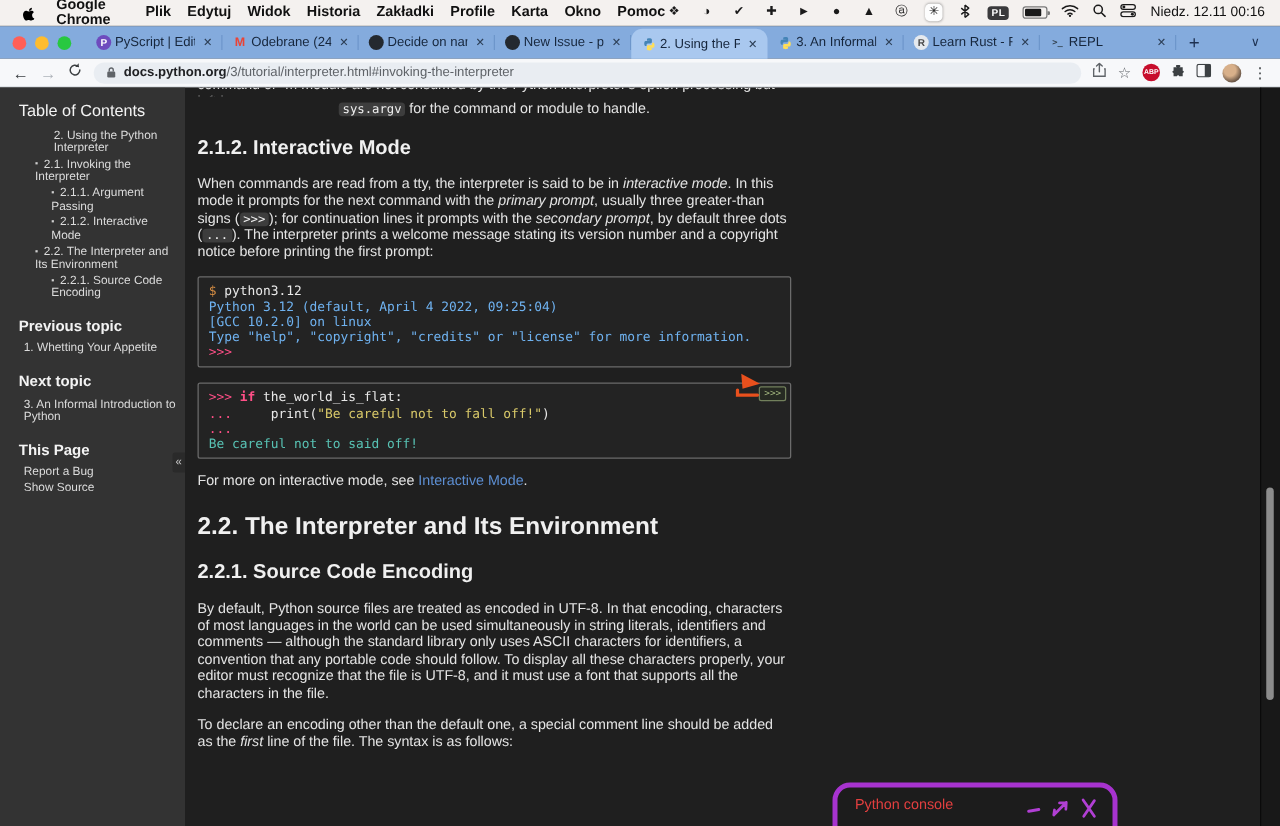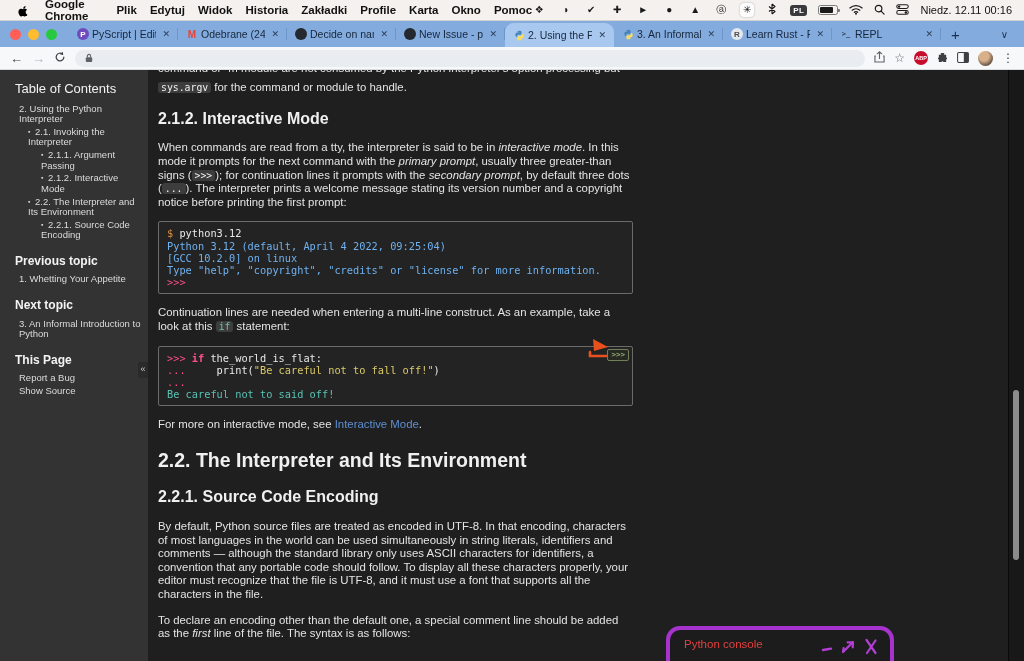--- a/index.html
+++ b/index.html
@@ -57,33 +57,33 @@
   .page { position:absolute; top:70px; left:0; right:0; bottom:0; background:#1f1f1f; overflow:hidden; }
   .gutter { position:absolute; top:0; right:0; bottom:0; width:16px; background:#181818; border-left:1px solid #0a0a0a; }
   .thumb { position:absolute; right:5px; top:320px; width:6px; height:170px; background:#8c8c8c; border-radius:3px; }
 
   .side { position:absolute; left:0; top:0; bottom:0; width:148px; background:#333333; color:#d9d9d9; padding:12px 6px 0 15px; font-size:9.5px; line-height:1.12; }
   .side h3 { font-size:13px; color:#f3f3f3; margin-bottom:7px; font-weight:normal; }
   .side h4 { font-size:12px; color:#f3f3f3; margin:14px 0 6px; font-weight:bold; }
   .toc { list-style:none; }
   .toc li { margin-bottom:2px; }
   .toc a, .side .slink { color:#dcdcdc; text-decoration:none; cursor:pointer; }
-  .lvl0 { padding-left:4px; }
+  .lvl0 { padding-left:4px;margin-left:24px; }
   .lvl1 { padding-left:13px; }
   .lvl2 { padding-left:26px; }
   .blt { display:inline-block; width:7px; color:#cfcfcf; font-size:7px; vertical-align:1px; }
   .slink { display:block; margin-bottom:2px; padding-left:4px; }
   .collapse { position:absolute; right:0; top:292px; width:10px; height:16px; background:#2a2a2a; color:#cacaca; font-size:9px; line-height:15px; text-align:center; border-radius:2px 0 0 2px; }
 
   .main { position:absolute; left:148px; top:0; bottom:0; right:17px; padding:0 0 0 10px; color:#e4e4e4; font-size:11.4px; line-height:13.6px; overflow:hidden; }
   .doc { width:475px; }
   .clip-line { height:7px; overflow:hidden; }
   .clip-line span { display:block; margin-top:-8px; }
   .doc p { margin:0 0 12px; }
-  .p-sys { margin:4px 0 12px !important; }
+  .p-sys { margin:4px 0 12px !important;text-align:center; }
   h2.dh { font-size:19.5px; font-weight:600; color:#f0f0f0; margin:16px 0 2px; line-height:1.3; }
   h3.dh { font-size:16px; font-weight:600; color:#f0f0f0; margin:14px 0 12px; line-height:1.3; }
 
   .codeblock { position:relative; background:#232323; border:1px solid #6b6b6b; border-radius:2px; padding:5px 8px; margin:0 0 12px; font-family:"DejaVu Sans Mono",monospace; font-size:10.3px; line-height:12.2px; }
   .cl { white-space:pre; min-height:12.2px; }
   .toggle-prompts { position:absolute; top:2px; right:3px; border:1px solid #72805c; color:#a8bd82; background:#262a22; font-family:"DejaVu Sans Mono",monospace; font-size:7.5px; padding:0 3px; line-height:10px; border-radius:2px; }
   .annot-arrow { position:absolute; top:-10px; right:18px; }
 
   
   .tk-t { }
@@ -245,20 +245,21 @@
       <svg width="12" height="12" viewBox="0 0 14 14">
           <path d="M11.5 7a4.5 4.5 0 1 1-1.4-3.2" stroke="#3c4043" stroke-width="1.4" fill="none" stroke-linecap="round"></path>
           <path d="M10.5 0.8v3.4H7.1z" fill="#3c4043"></path>
         </svg>
     </span>
     <span class="urlpill">
       <svg width="8" height="10" viewBox="0 0 10 12">
           <rect x="1" y="5" width="8" height="6" rx="1.2" fill="#5f6368"></rect>
           <path d="M3 5V3.5a2 2 0 0 1 4 0V5" stroke="#5f6368" stroke-width="1.4" fill="none"></path>
         </svg>
+      <span><span class="dom">docs.python.org</span><span class="path">/3/tutorial/interpreter.html#invoking-the-interpreter</span></span>
     </span>
     <span>
       <svg width="11" height="12" viewBox="0 0 12 13">
           <path d="M6 1v7M3.5 3L6 .8 8.5 3" stroke="#5f6368" stroke-width="1.2" fill="none" stroke-linecap="round"></path>
           <path d="M2 5.5H1v6.5h10V5.5h-1" stroke="#5f6368" stroke-width="1.2" fill="none"></path>
         </svg>
     </span>
     <span class="tstar">☆</span>
     <span class="abp">ABP</span>
     <span>
@@ -306,21 +307,20 @@
         <p class="p-sys"><span class="tk-code">sys.argv</span><span class="tk-t"> for the command or module to handle.</span></p>
         <h3 class="dh">2.1.2. Interactive Mode</h3>
         <p><span class="tk-t">When commands are read from a tty, the interpreter is said to be in </span><span class="tk-i">interactive mode</span><span class="tk-t">. In this mode it prompts for the next command with the </span><span class="tk-i">primary prompt</span><span class="tk-t">, usually three greater-than signs (</span><span class="tk-code">&gt;&gt;&gt;</span><span class="tk-t">); for continuation lines it prompts with the </span><span class="tk-i">secondary prompt</span><span class="tk-t">, by default three dots (</span><span class="tk-code">...</span><span class="tk-t">). The interpreter prints a welcome message stating its version number and a copyright notice before printing the first prompt:</span></p>
         <div class="codeblock">
             <div class="cl"><span class="tk-gp">$ </span><span class="tk-w">python3.12</span></div>
             <div class="cl"><span class="tk-go">Python 3.12 (default, April 4 2022, 09:25:04)</span></div>
             <div class="cl"><span class="tk-go">[GCC 10.2.0] on linux</span></div>
             <div class="cl"><span class="tk-go">Type "help", "copyright", "credits" or "license" for more information.</span></div>
             <div class="cl"><span class="tk-gp2">&gt;&gt;&gt;</span></div>
           </div>
-        <p><span class="tk-t">Continuation lines are needed when entering a multi-line construct. As an example, take a look at this </span><span class="tk-code-kw">if</span><span class="tk-t"> statement:</span></p>
         <div class="codeblock" id="code2">
           <span class="toggle-prompts">&gt;&gt;&gt;</span>
           <span class="annot-arrow">
             <svg width="30" height="22" viewBox="0 0 30 22">
                 <path d="M6 15l0 4 16 0" stroke="#e8501d" stroke-width="2.6" fill="none" stroke-linecap="round"></path>
                 <path d="M9 2 L24 10 L10 14 Z" fill="#e8501d"></path>
               </svg>
           </span>
             <div class="cl"><span class="tk-gp2">&gt;&gt;&gt; </span><span class="tk-kw">if </span><span class="tk-w">the_world_is_flat:</span></div>
             <div class="cl"><span class="tk-gp2">... </span><span class="tk-w">    print(</span><span class="tk-str">"Be careful not to fall off!"</span><span class="tk-w">)</span></div>

